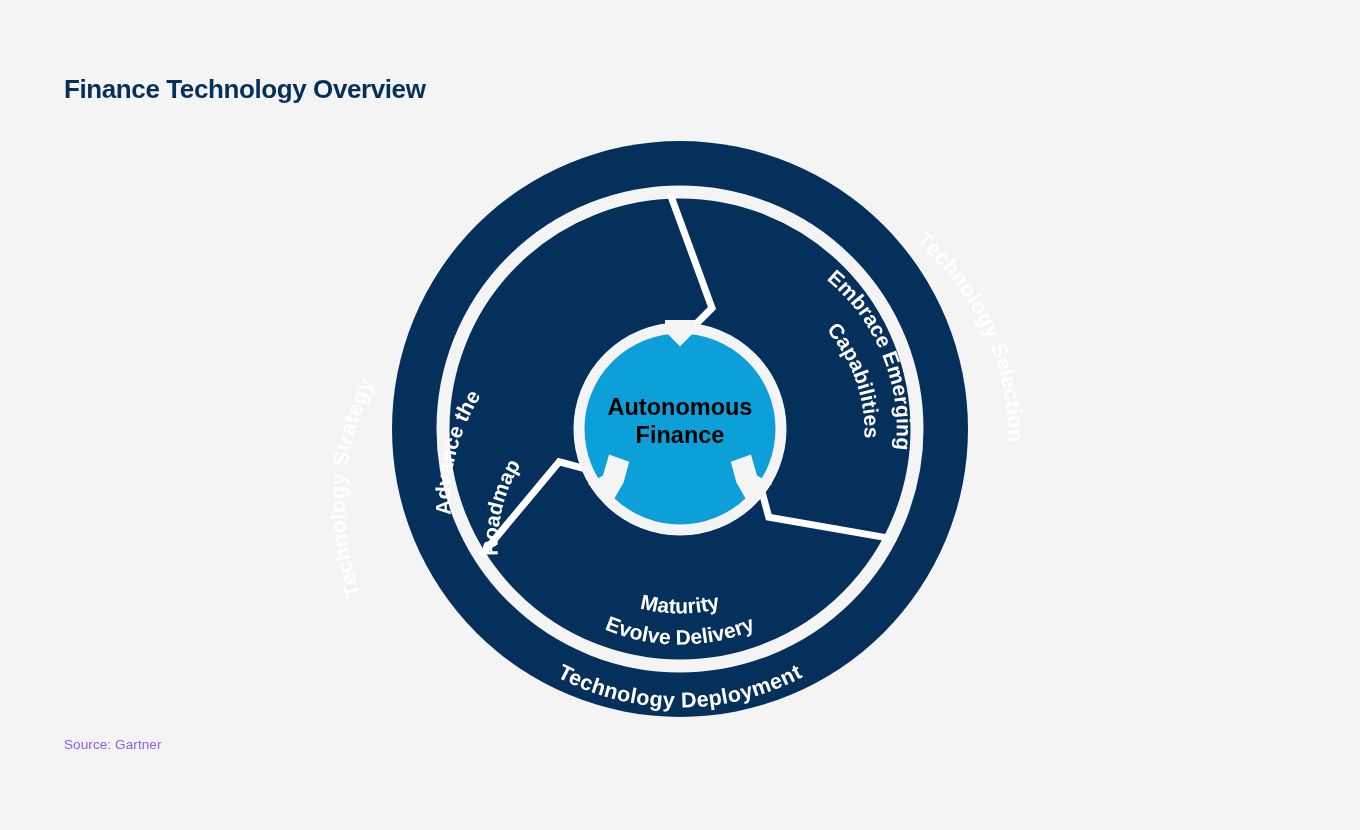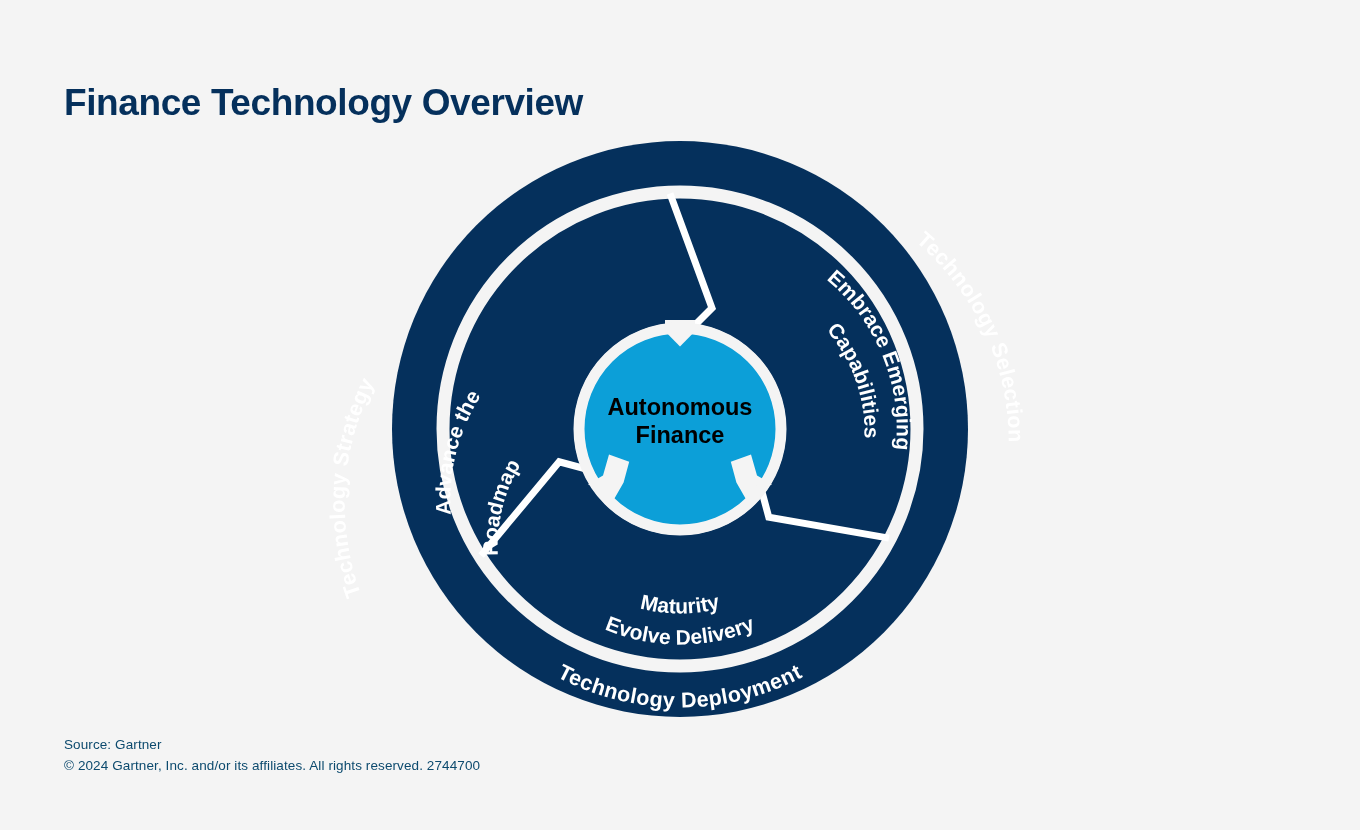--- a/index.html
+++ b/index.html
@@ -18,21 +18,21 @@
   .page {
     position: absolute;
     inset: 0;
     width: 1360px;
     height: 830px;
   }
   .page-title {
     position: absolute;
     left: 64px;
     top: 58px;
-    font-size: 37px;
+    font-size: 26px;
     font-weight: bold;
     color: #05305c;
     letter-spacing: -0.4px;
     line-height: 1.1;
     white-space: nowrap;
   }
   .diagram-wrap {
     position: absolute;
     left: 0px;
     top: 120px;
@@ -41,21 +41,21 @@
   }
   .diagram-svg {
     display: block;
     margin: 0 auto;
   }
   .footer-source {
     position: absolute;
     left: 64px;
     top: 735px;
     font-size: 13.5px;
-    color: #0c4a6e;
+    color: #8b5cf6;
     line-height: 1.55;
     letter-spacing: 0.1px;
   }
   .footer-source div { white-space: nowrap; }
   .brand-logo {
     position: absolute;
     right: 56px;
     top: 718px;
     width: 200px;
     height: 56px;
@@ -212,17 +212,16 @@
 
       <g>
         <text x="680" y="295" text-anchor="middle" font-family="Liberation Sans, sans-serif" font-size="23.5" font-weight="bold" fill="#000000">Autonomous</text>
         <text x="680" y="323" text-anchor="middle" font-family="Liberation Sans, sans-serif" font-size="23.5" font-weight="bold" fill="#000000">Finance</text>
       </g>
     </svg>
   </div>
 
   <div class="footer-source">
     <div>Source: Gartner</div>
-    <div>© 2024 Gartner, Inc. and/or its affiliates. All rights reserved. 2744700</div>
   </div>
 
 
 </div>
 
 </body></html>

